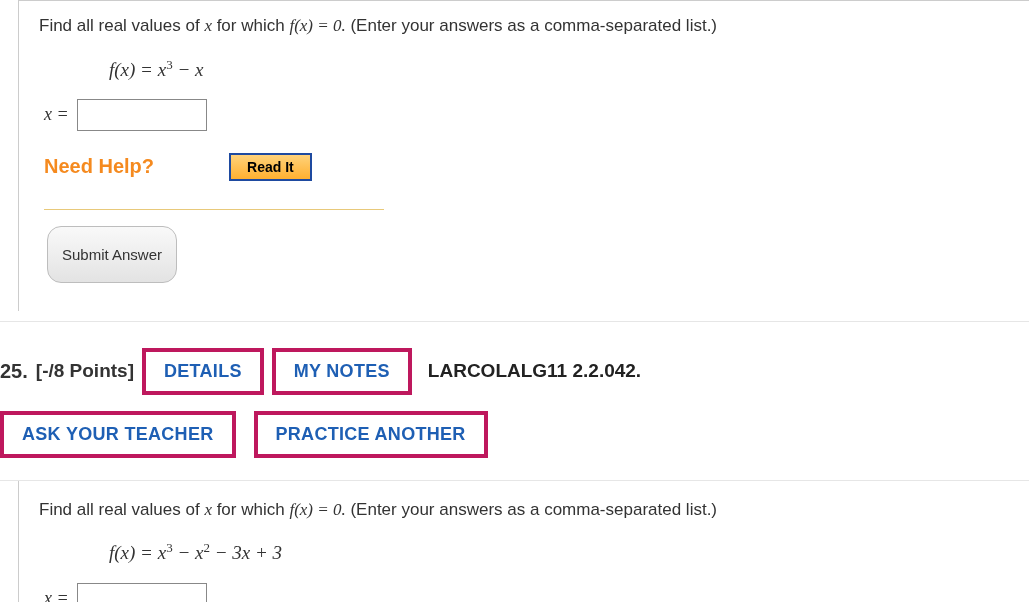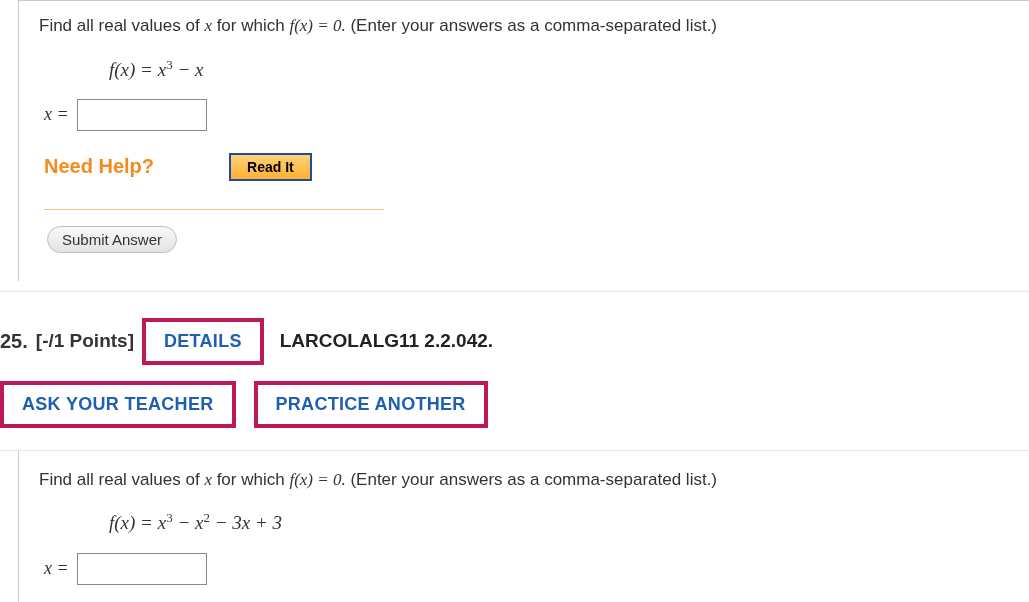--- a/index.html
+++ b/index.html
@@ -73,21 +73,21 @@
       border: none;
       border-top: 1px solid #e8c97a;
       margin: 0 20px 16px 25px;
       width: 340px;
     }
     .submit-btn {
       margin: 0 0 28px 28px;
       border: 1px solid #bdbdbd;
       background: linear-gradient(#f9f9f9,#e3e3e3);
       border-radius: 14px;
-      padding: 4px 14px;
+      padding: 19px 14px;
       font-size: 15px;
       cursor: pointer;
       color: #333;
     }
     .question-header {
       display: flex;
       align-items: center;
       flex-wrap: wrap;
       gap: 8px;
       padding: 26px 0 0 0;
@@ -151,22 +151,23 @@
   <div class="help-row">
     <span class="need-help">Need Help?</span>
     <button class="read-it-btn">Read It</button>
   </div>
   <hr class="divider-gold">
   <button class="submit-btn">Submit Answer</button>
 </div>
 
 <div class="question-header">
   <span class="qnum">25.</span>
-  <span class="points">[-/1 Points]</span>
+  <span class="points">[-/8 Points]</span>
   <button class="hdr-btn">DETAILS</button>
+  <button class="hdr-btn">MY NOTES</button>
   <span class="source-ref">LARCOLALG11 2.2.042.</span>
 </div>
 <div class="header-row2">
   <button class="hdr-btn">ASK YOUR TEACHER</button>
   <button class="hdr-btn">PRACTICE ANOTHER</button>
 </div>
 
 <div class="question-block2">
   <div class="question-text">
     <span>Find all real values of </span><span class="ivar">x</span><span> for which </span><span class="ivar">f(x) = 0.</span><span> (Enter your answers as a comma-separated list.)</span>

